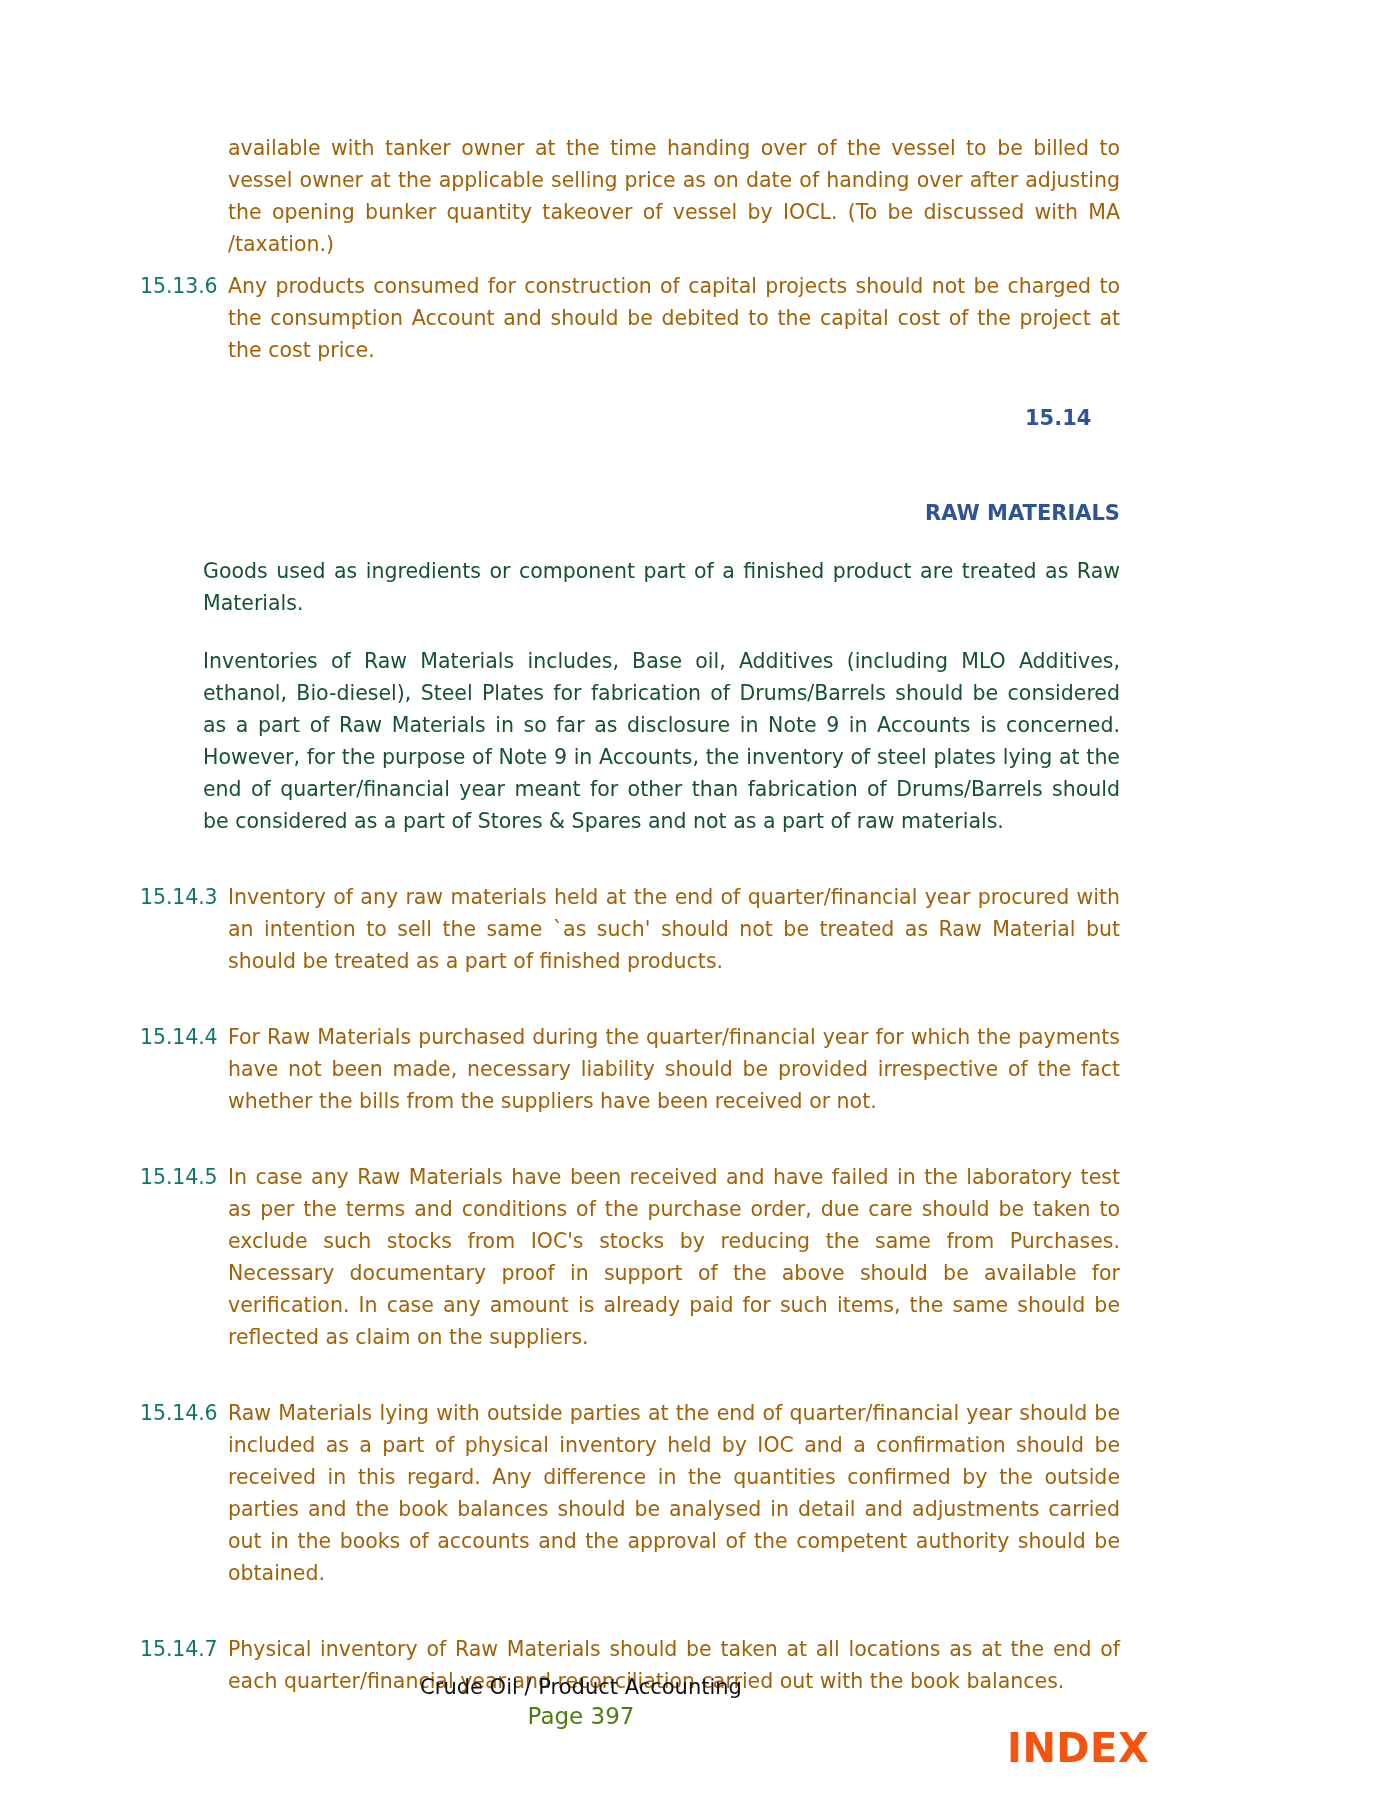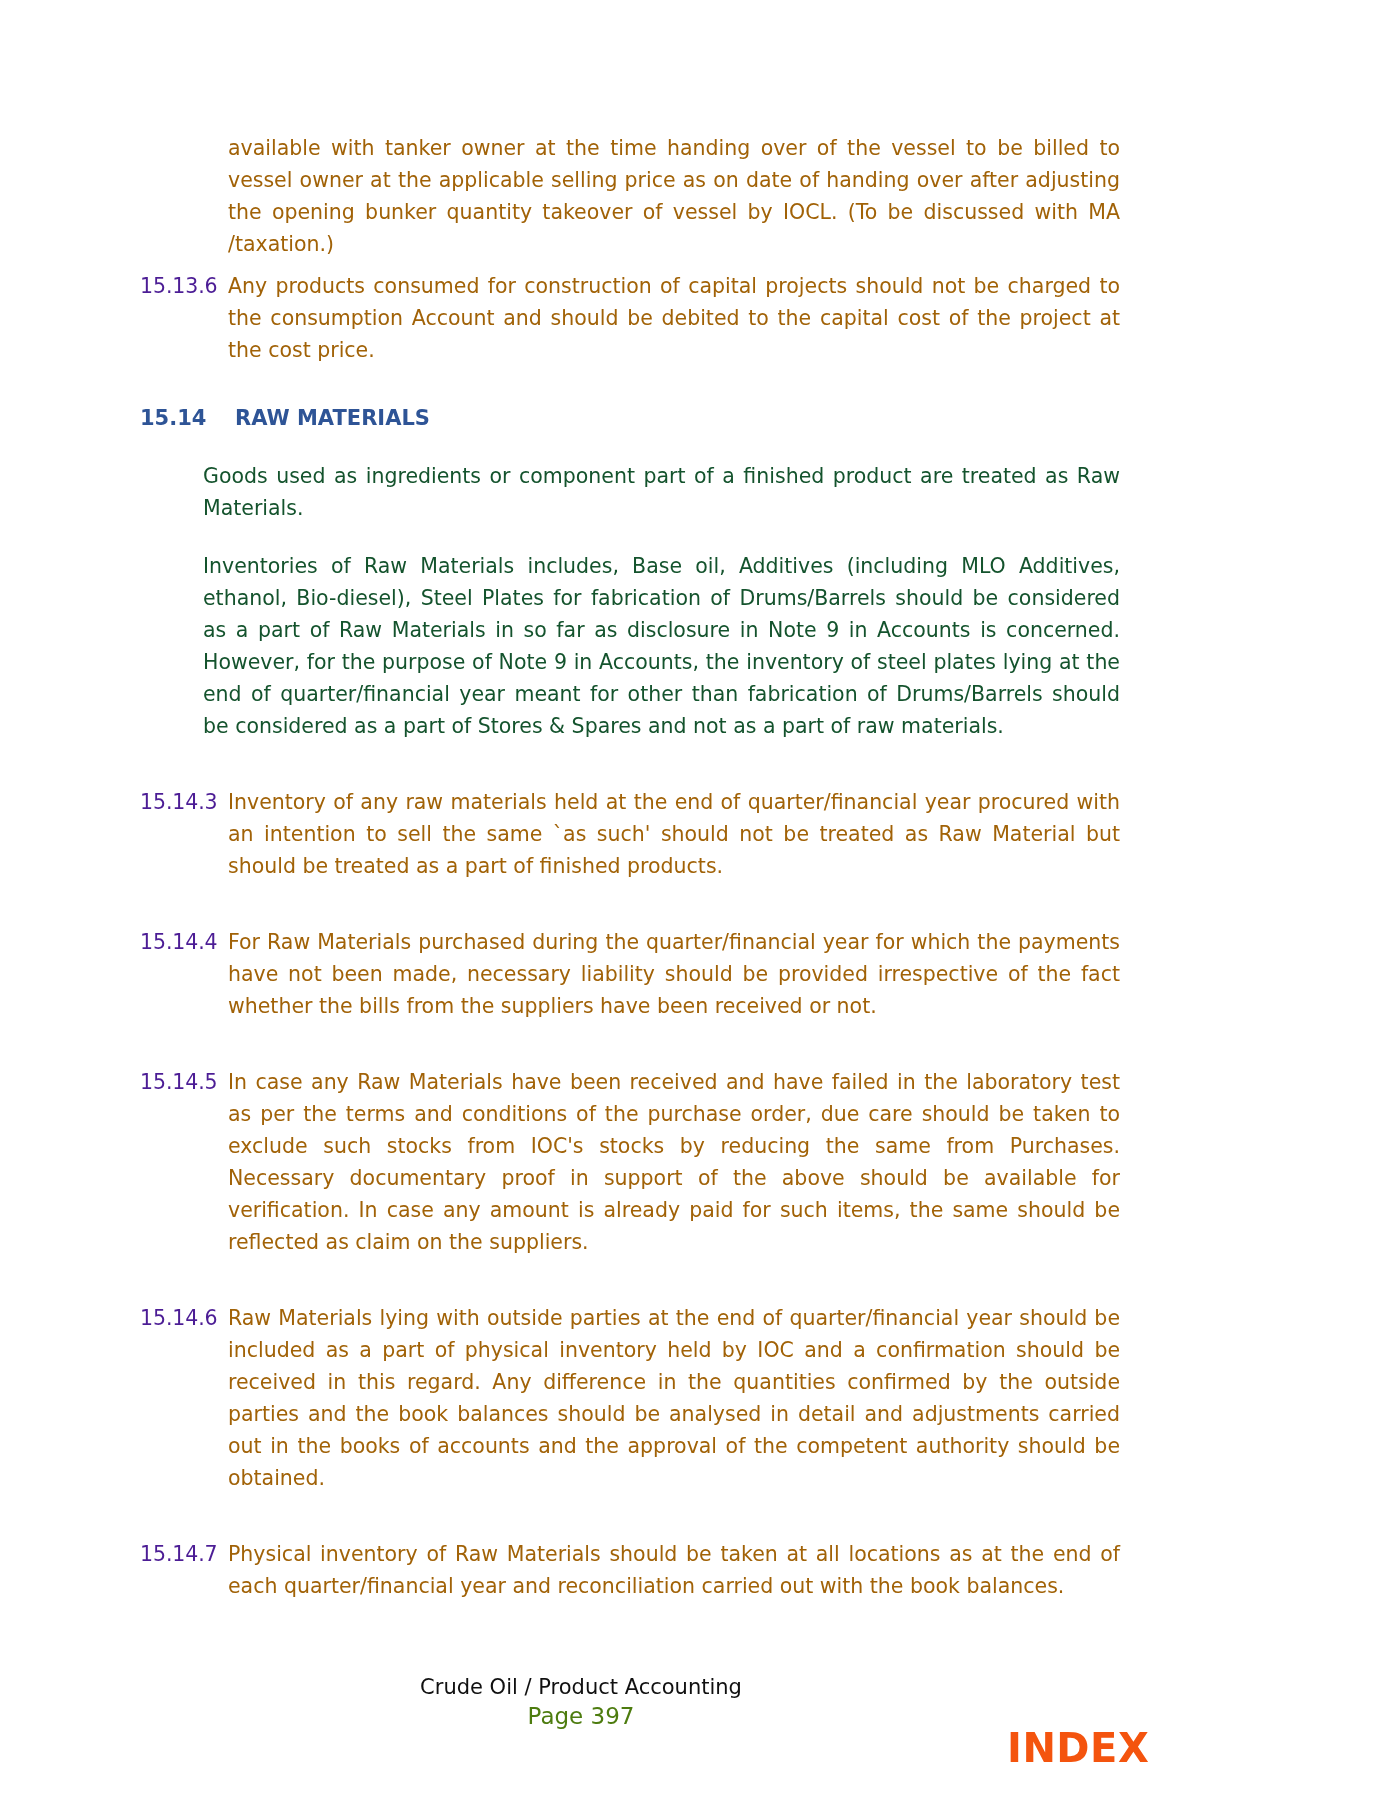--- a/index.html
+++ b/index.html
@@ -29,21 +29,21 @@
   .clause {
     display: flex;
     align-items: flex-start;
     margin: 0 0 0 0;
   }
   .clause .num {
     flex: 0 0 88px;
     width: 88px;
     font-size: 20.5px;
     line-height: 32px;
-    color: #4c1d95;
+    color: #0f766e;
     letter-spacing: -0.1px;
     white-space: nowrap;
   }
   .clause .body {
     flex: 1 1 auto;
     font-size: 20.5px;
     line-height: 32px;
     color: #a16207;
     text-align: justify;
     text-justify: inter-word;
@@ -65,20 +65,21 @@
 
   
   .section-heading {
     display: flex;
     align-items: flex-end;
     color: #2E5496;
     font-weight: bold;
     font-size: 21px;
     line-height: 32px;
     margin: 0;
+    flex-direction: column;
   }
   .section-heading .sh-num {
     flex: 0 0 95px;
     width: 95px;
   }
   .section-heading .sh-title {
     flex: 0 0 auto;
   }
 
   .sp-xs { height: 10px; }

